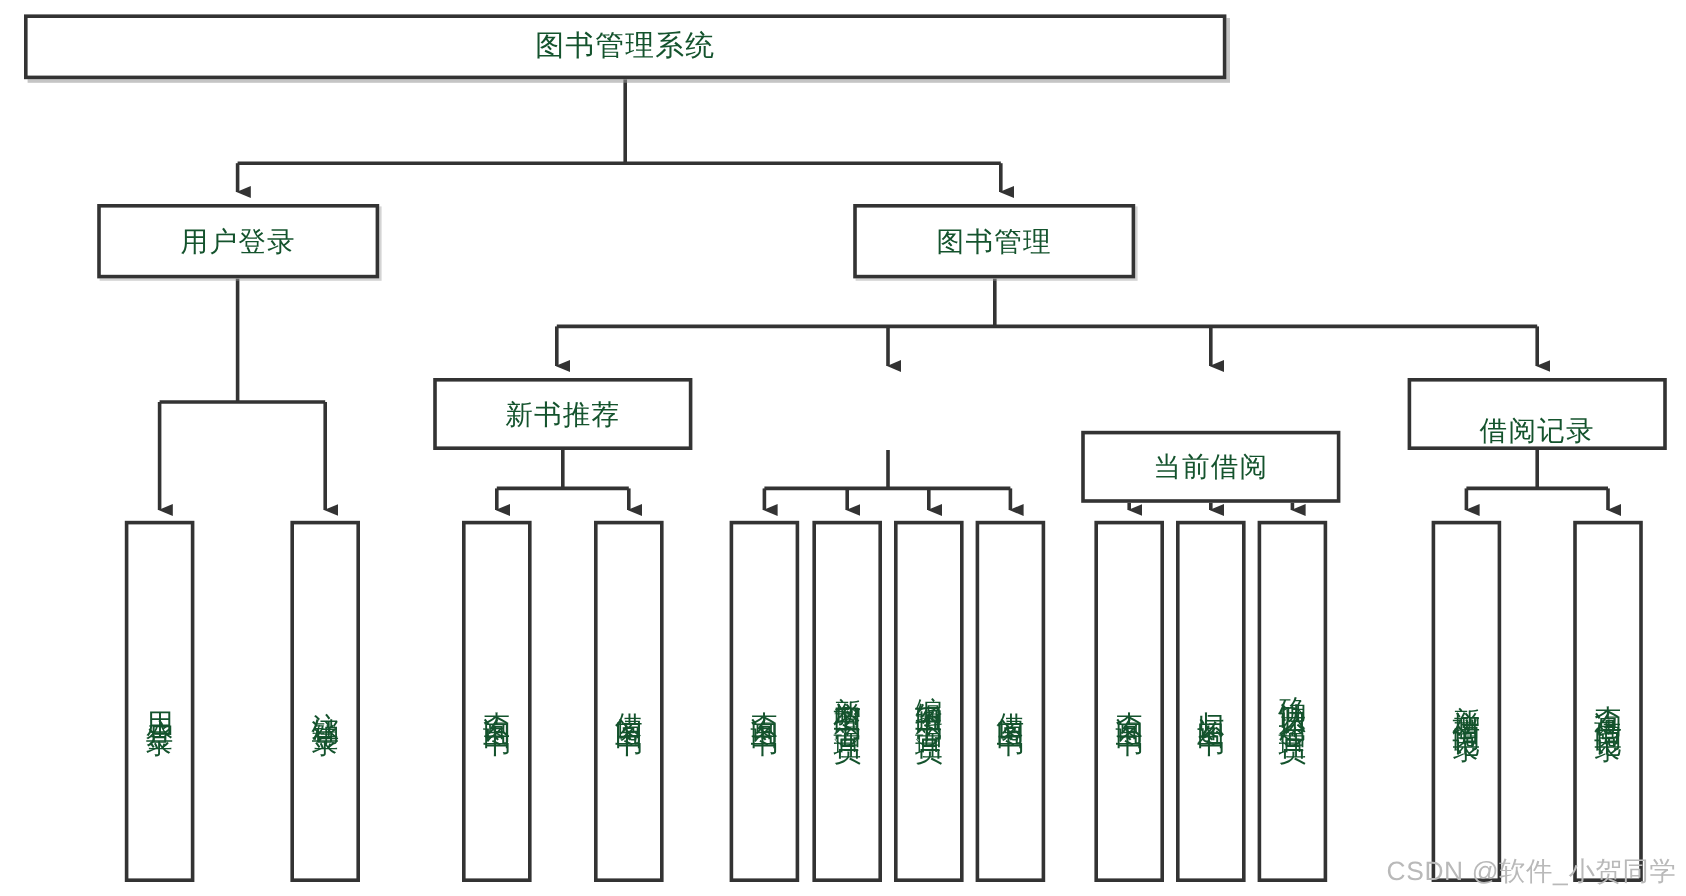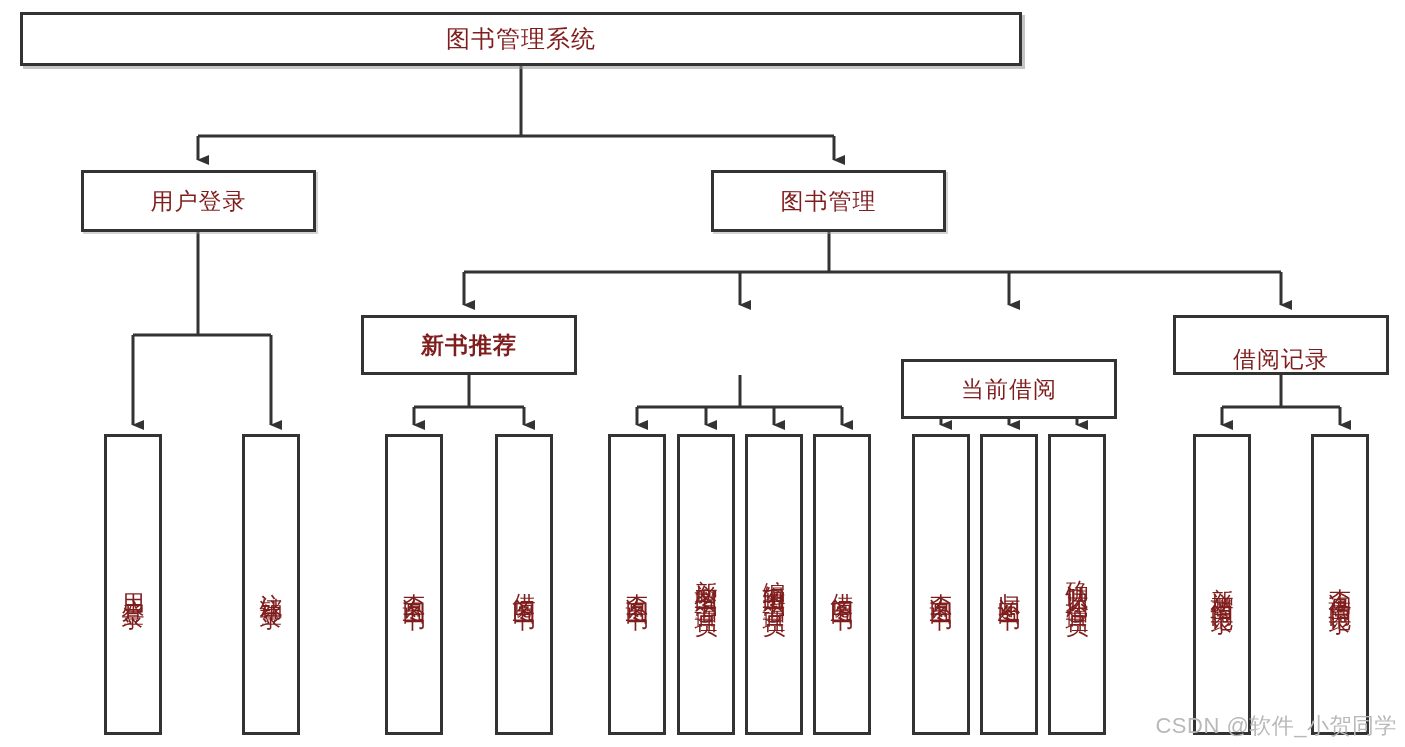--- a/index.html
+++ b/index.html
@@ -27,21 +27,21 @@
   }
   .node {
     position: absolute;
     box-sizing: border-box;
     background: #ffffff;
     border: 3px solid #333333;
     display: flex;
     align-items: center;
     justify-content: center;
     text-align: center;
-    color: #7f1d1d;
+    color: #14532d;
   }
   .node.root {
     border-width: 3px;
     box-shadow: 3px 3px 0 0 rgba(150,150,150,0.55);
   }
   .node.level2 {
     box-shadow: 2px 2px 0 0 rgba(160,160,160,0.45);
   }
   .node-label {
     font-size: 23px;
@@ -138,21 +138,21 @@
     <span class="node-label">图书管理系统</span>
   </div>
 
   <div class="node level2" style="left:81px; top:170px; width:235px; height:62px;">
     <span class="node-label">用户登录</span>
   </div>
   <div class="node level2" style="left:711px; top:170px; width:235px; height:62px;">
     <span class="node-label">图书管理</span>
   </div>
 
-  <div class="node level3" style="left:361px; top:315px; width:216px; height:60px;font-weight:bold;">
+  <div class="node level3" style="left:361px; top:315px; width:216px; height:60px;">
     <span class="node-label">新书推荐</span>
   </div>
   <div class="node level3" style="left:901px; top:315px; width:216px; height:60px;margin-top:44px;">
     <span class="node-label">当前借阅</span>
   </div>
   <div class="node level3" style="left:1173px; top:315px; width:216px; height:60px;align-items:flex-end;">
     <span class="node-label">借阅记录</span>
   </div>
 
   <div class="node leaf" style="left:104px; top:434px; width:58px; height:301px;">

